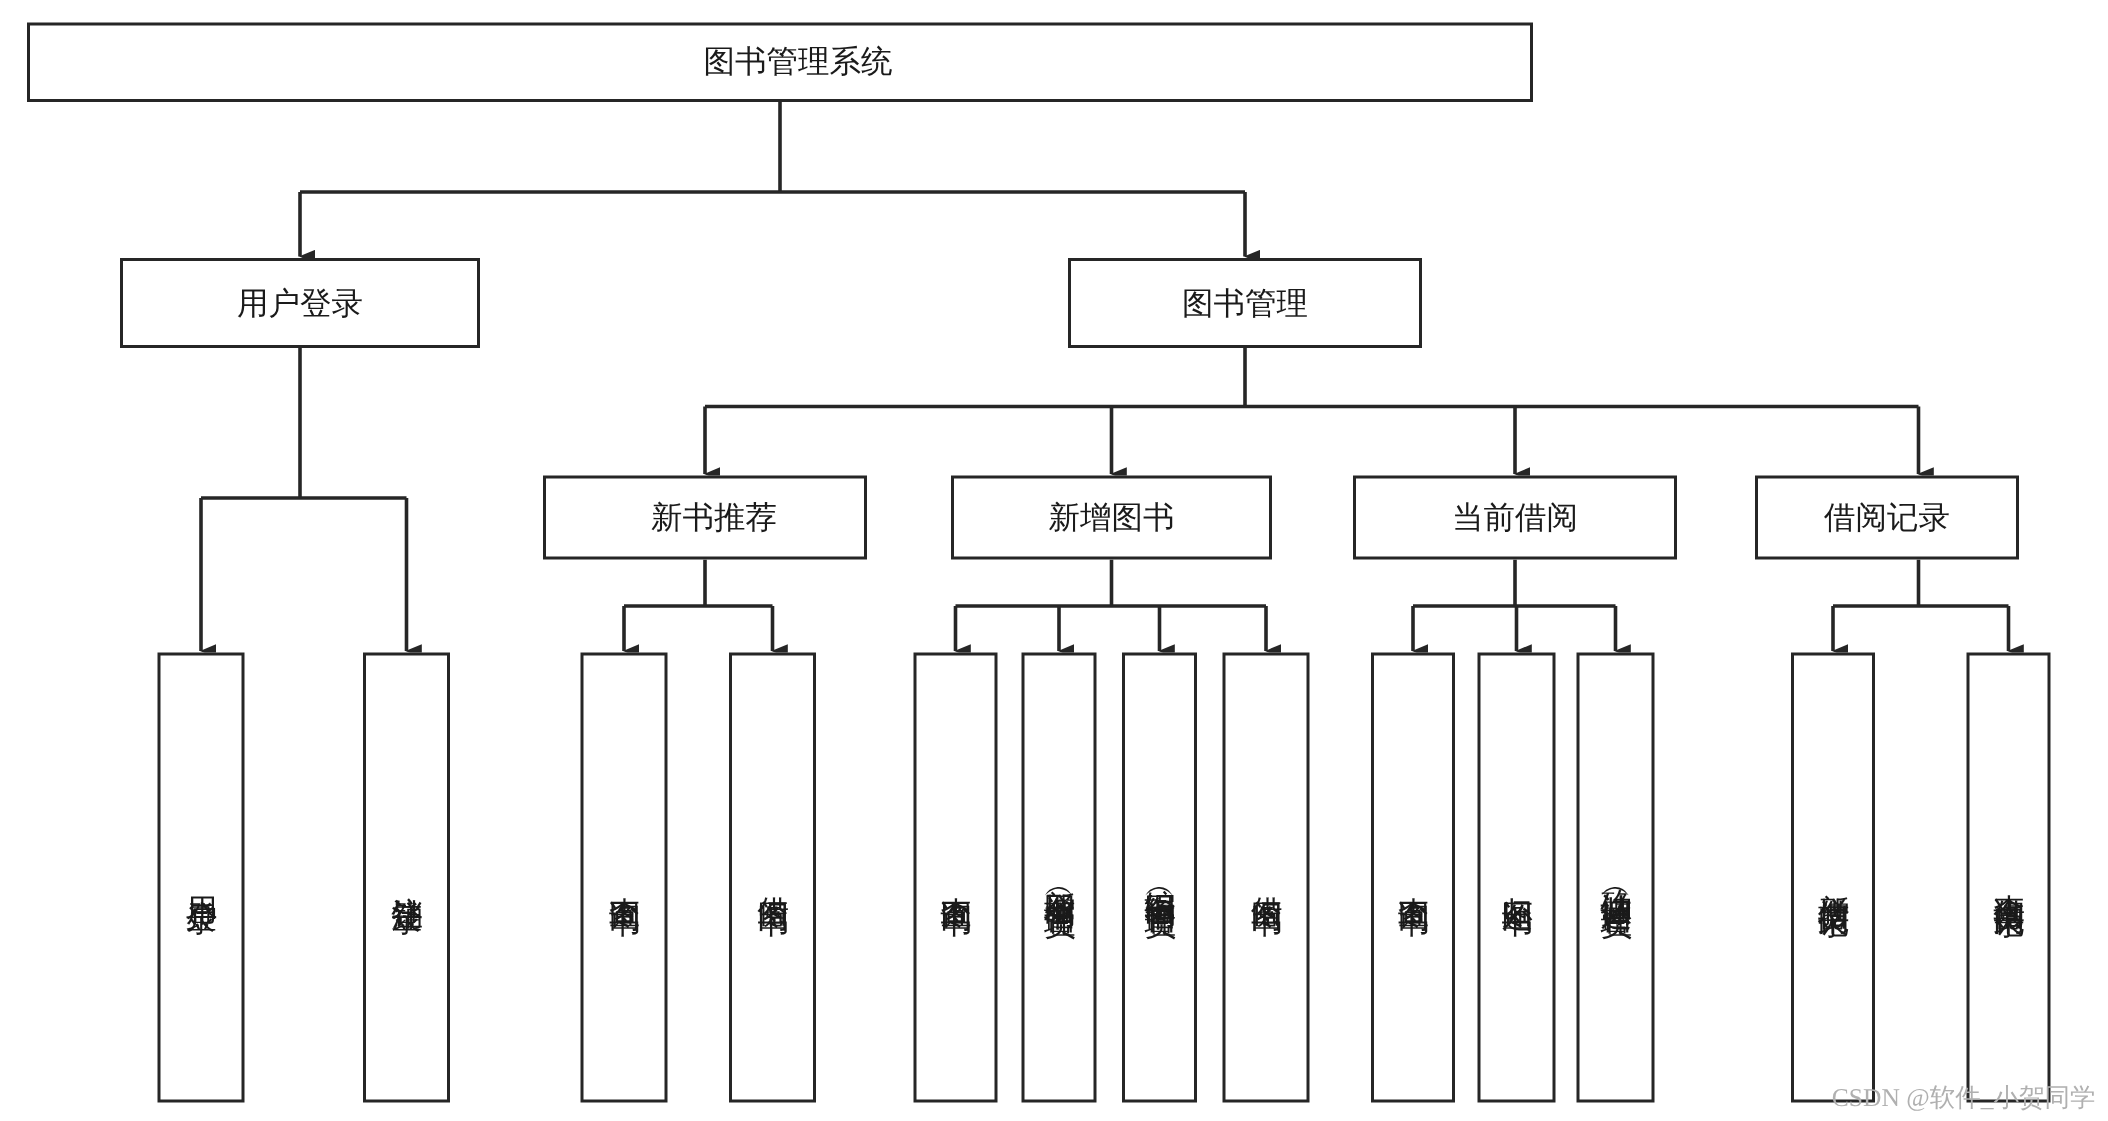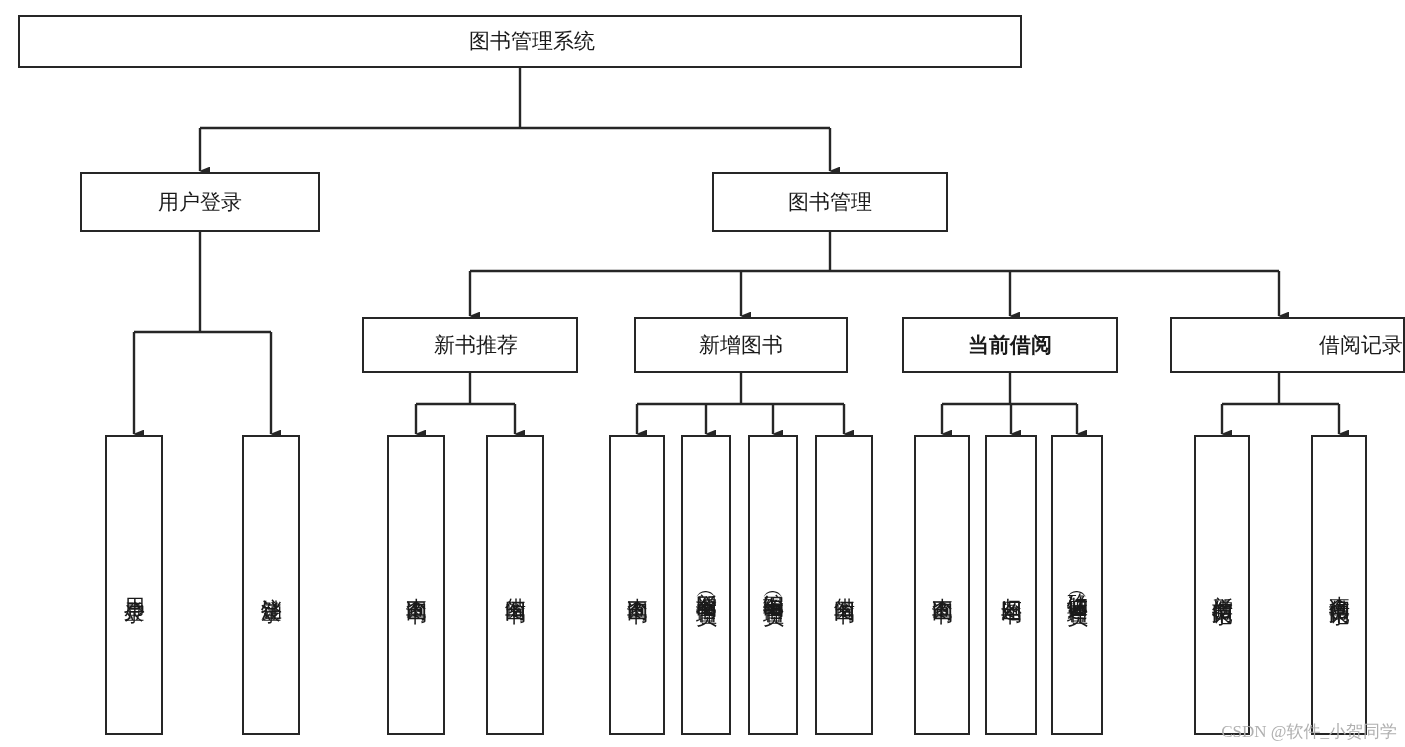--- a/index.html
+++ b/index.html
@@ -120,24 +120,24 @@
       </div>
       <div class="node horizontal" style="left: 712px; top: 172px; width: 236px; height: 60px;">
         <span class="node-label">图书管理</span>
       </div>
       <div class="node horizontal" style="left: 362px; top: 317px; width: 216px; height: 56px; padding-left: 12px;">
         <span class="node-label">新书推荐</span>
       </div>
       <div class="node horizontal" style="left: 634px; top: 317px; width: 214px; height: 56px;">
         <span class="node-label">新增图书</span>
       </div>
-      <div class="node horizontal" style="left: 902px; top: 317px; width: 216px; height: 56px; font-weight: bold;">
+      <div class="node horizontal" style="left: 902px; top: 317px; width: 216px; height: 56px;">
         <span class="node-label">当前借阅</span>
       </div>
-      <div class="node horizontal" style="left: 1170px; top: 317px; width: 235px; height: 56px; justify-content: flex-end;">
+      <div class="node horizontal" style="left: 1170px; top: 317px; width: 176px; height: 56px;">
         <span class="node-label">借阅记录</span>
       </div>
       <div class="node vertical" style="left: 105px; top: 435px; width: 58px; height: 300px;">
         <span class="node-label">用户登录</span>
       </div>
       <div class="node vertical" style="left: 242px; top: 435px; width: 58px; height: 300px;">
         <span class="node-label">注销登录</span>
       </div>
       <div class="node vertical" style="left: 387px; top: 435px; width: 58px; height: 300px;">
         <span class="node-label">查询图书</span>

